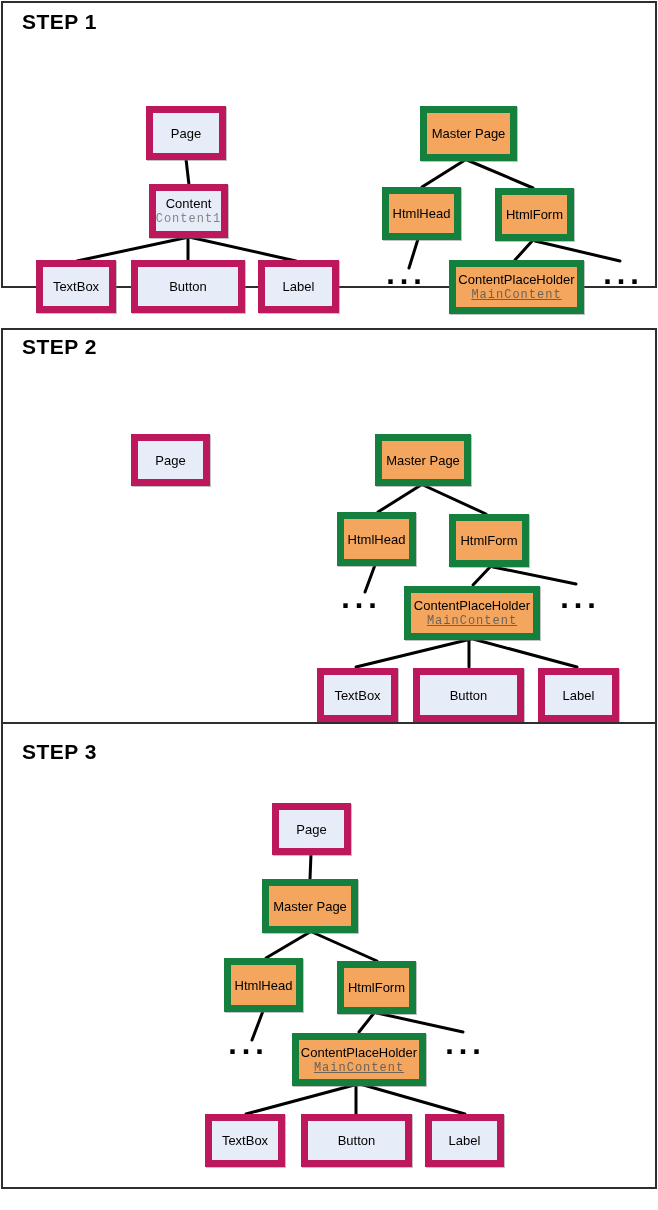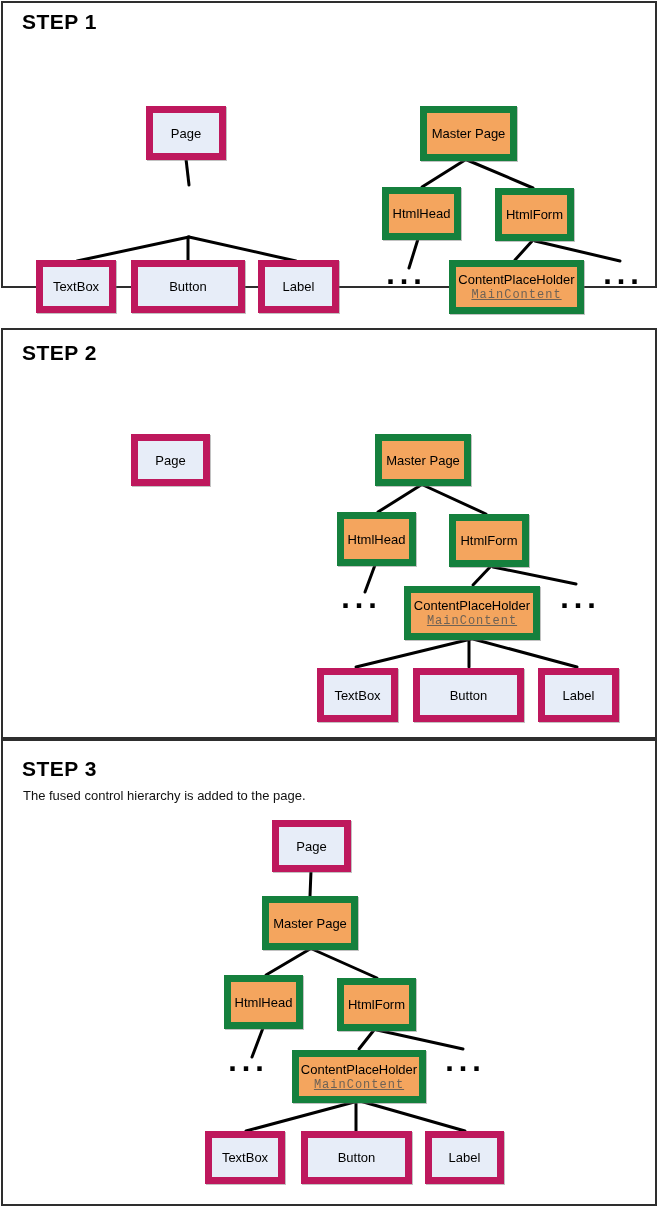--- a/index.html
+++ b/index.html
@@ -6,32 +6,32 @@
   html,body { background:#ffffff; width:658px; font-family:"Liberation Sans", sans-serif; }
   .page { position:relative; width:658px; height:1210px; background:#fff; }
 
   .panel {
     position:absolute; left:1px; width:656px;
     border:2px solid var(--c-panel_border, #2e2e2e);
     background:#ffffff;
   }
   .panel-1 { top:1px;   height:287px; }
   .panel-2 { top:328px; height:411px; }
-  .panel-3 { top:739px; height:467px;padding-left:35px; }
+  .panel-3 { top:722px; height:467px;padding-left:35px; }
 
   .step-title {
     position:absolute; left:19px; top:7px;
     font-size:21px; font-weight:bold; color:#000; letter-spacing:0.5px;
   }
   .step-desc {
     position:absolute; left:20px; width:618px;
     font-size:13px; color:#111; line-height:21.5px;
   }
   .panel-1 .step-title { top:7px; }  .panel-1 .step-desc { top:29px; }
-  .panel-2 .step-title { top:11px; } .panel-2 .step-desc { top:36px; }
+  .panel-2 .step-title { top:5px; } .panel-2 .step-desc { top:36px; }
   .panel-3 .step-title { top:16px; } .panel-3 .step-desc { top:44px; }
 
   svg.wires { position:absolute; left:0; top:0; pointer-events:none; }
   svg.wires line { stroke:var(--c-line,#000); stroke-width:3; stroke-linecap:round; }
 
   .node {
     position:absolute; display:flex; flex-direction:column;
     align-items:center; justify-content:center; gap:1px;
     font-size:13px; color:#000; text-align:center;
     box-shadow:1px 1px 0 rgba(120,120,120,0.45);
@@ -66,20 +66,24 @@
       <line x1="186" y1="234" x2="293" y2="258"></line>
       <line x1="462" y1="157" x2="419" y2="184"></line>
       <line x1="464" y1="157" x2="530" y2="185"></line>
       <line x1="415" y1="236" x2="406" y2="265"></line>
       <line x1="530" y1="237" x2="512" y2="257"></line>
       <line x1="532" y1="238" x2="617" y2="258"></line>
     </svg>
 
     <div class="node blue" style="left:143px;top:103px;width:80px;height:54px">
       <span>Page</span>
+    </div>
+    <div class="node blue" style="left:146px;top:181px;width:79px;height:54px">
+      <span>Content</span>
+      <span class="sub">Content1</span>
     </div>
     <div class="node blue" style="left:33px;top:257px;width:80px;height:53px">
       <span>TextBox</span>
     </div>
     <div class="node blue" style="left:128px;top:257px;width:114px;height:53px">
       <span>Button</span>
     </div>
     <div class="node blue" style="left:255px;top:257px;width:81px;height:53px">
       <span>Label</span>
     </div>
@@ -139,21 +143,20 @@
     <div class="node blue" style="left:410px;top:338px;width:111px;height:54px">
       <span>Button</span>
     </div>
     <div class="node blue" style="left:535px;top:338px;width:81px;height:54px">
       <span>Label</span>
     </div>
   </div>
 
   <div class="panel panel-3">
     <div class="step-title">STEP 3</div>
-    <div class="step-desc">The fused control hierarchy is added to the page.</div>
 
     <svg class="wires" width="654" height="465">
       <line x1="308" y1="130" x2="307" y2="155"></line>
       <line x1="307" y1="208" x2="263" y2="234"></line>
       <line x1="309" y1="208" x2="374" y2="237"></line>
       <line x1="260" y1="287" x2="249" y2="316"></line>
       <line x1="371" y1="289" x2="356" y2="308"></line>
       <line x1="374" y1="289" x2="460" y2="308"></line>
       <line x1="355" y1="360" x2="243" y2="390"></line>
       <line x1="353" y1="360" x2="353" y2="390"></line>

